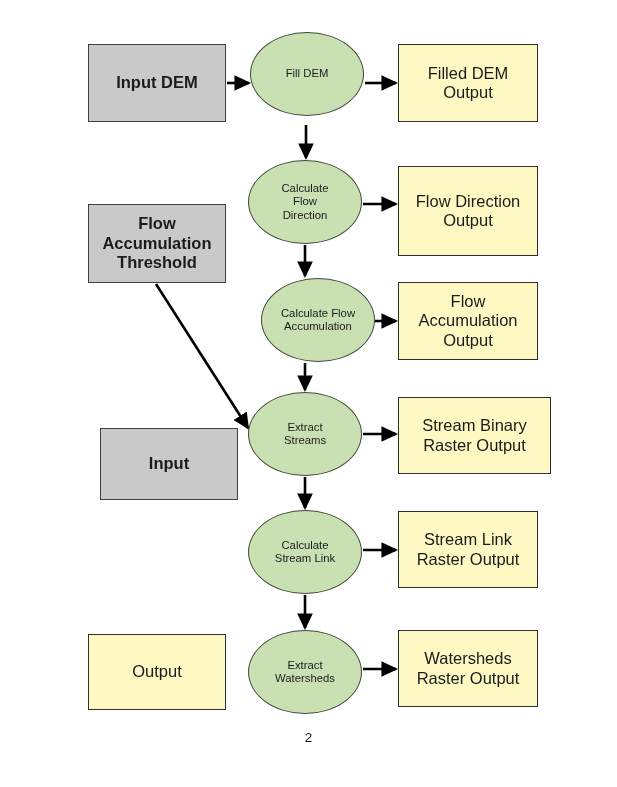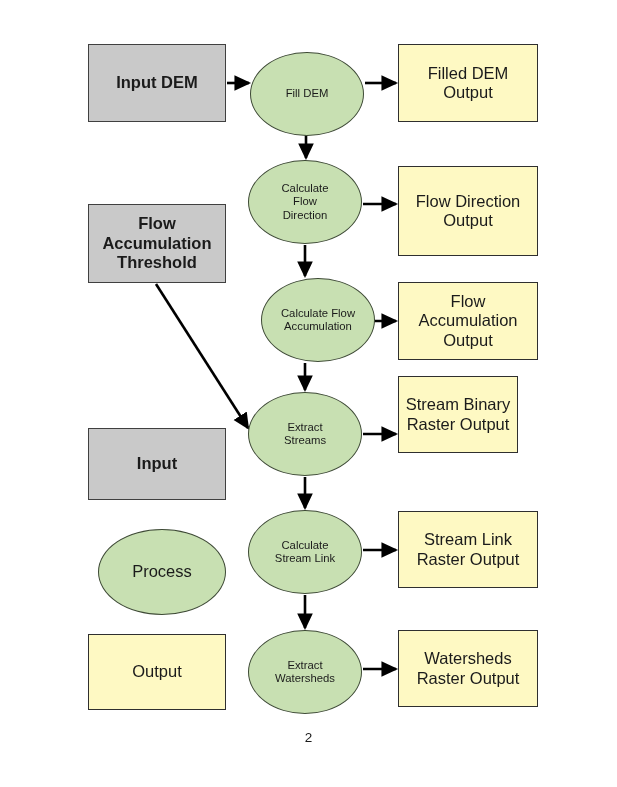--- a/index.html
+++ b/index.html
@@ -97,45 +97,44 @@
       <line x1="305" y1="595" x2="305" y2="628"></line>
       <line x1="363" y1="669" x2="396" y2="669"></line>
     </g>
   </svg>
 
   <div class="node box box-input lbl-lg" style="left:88px;top:44px;width:138px;height:78px;">Input DEM</div>
   <div class="node box box-input lbl-lg" style="left:88px;top:204px;width:138px;height:79px;">Flow
 Accumulation
 Threshold</div>
 
-  <div class="node ellipse lbl-sm" style="left:250px;top:52px;width:114px;height:84px;">Fill DEM</div>
+  <div class="node ellipse lbl-sm" style="left:250px;top:32px;width:114px;height:84px;">Fill DEM</div>
   <div class="node ellipse lbl-sm" style="left:248px;top:160px;width:114px;height:84px;">Calculate
 Flow
 Direction</div>
   <div class="node ellipse lbl-sm" style="left:261px;top:278px;width:114px;height:84px;">Calculate Flow
 Accumulation</div>
   <div class="node ellipse lbl-sm" style="left:248px;top:392px;width:114px;height:84px;">Extract
 Streams</div>
   <div class="node ellipse lbl-sm" style="left:248px;top:510px;width:114px;height:84px;">Calculate
 Stream Link</div>
   <div class="node ellipse lbl-sm" style="left:248px;top:630px;width:114px;height:84px;">Extract
 Watersheds</div>
 
   <div class="node box box-output lbl-lg" style="left:398px;top:44px;width:140px;height:78px;">Filled DEM
 Output</div>
   <div class="node box box-output lbl-lg" style="left:398px;top:166px;width:140px;height:90px;">Flow Direction
 Output</div>
   <div class="node box box-output lbl-lg" style="left:398px;top:282px;width:140px;height:78px;">Flow
 Accumulation
 Output</div>
-  <div class="node box box-output lbl-lg" style="left:398px;top:376px;width:120px;height:77px;">Stream Binary
+  <div class="node box box-output lbl-lg" style="left:398px;top:397px;width:153px;height:77px;">Stream Binary
 Raster Output</div>
   <div class="node box box-output lbl-lg" style="left:398px;top:511px;width:140px;height:77px;">Stream Link
 Raster Output</div>
   <div class="node box box-output lbl-lg" style="left:398px;top:630px;width:140px;height:77px;">Watersheds
 Raster Output</div>
 
-  <div class="node box box-input lbl-lg" style="left:88px;top:428px;width:138px;height:72px;">Input</div>
-  <div class="node ellipse lbl-lg" style="left:98px;top:529px;width:128px;height:86px;">Process</div>
+  <div class="node box box-input lbl-lg" style="left:100px;top:428px;width:138px;height:72px;">Input</div>
   <div class="node box box-output lbl-lg" style="left:88px;top:634px;width:138px;height:76px;">Output</div>
 
   <div class="page-num">2</div>
 </div>
 
 </body></html>

